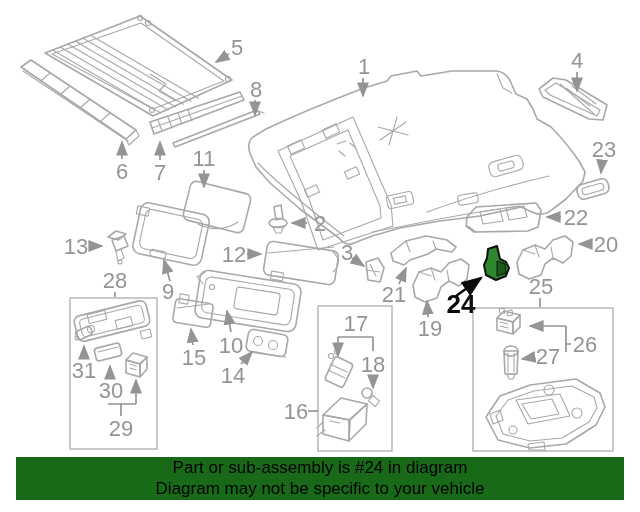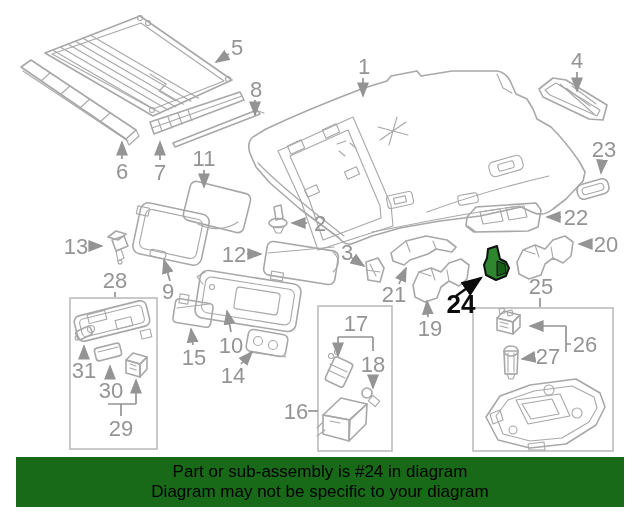--- a/index.html
+++ b/index.html
@@ -11,21 +11,21 @@
   .lnthin{fill:none;stroke:var(--line);stroke-width:1.1;stroke-linejoin:round;stroke-linecap:round;}
   .box{fill:#fff;stroke:#bcbcbc;stroke-width:1.6;}
   .arr{fill:none;stroke:var(--label);stroke-width:1.7;marker-end:url(#ah);}
   .con{fill:none;stroke:var(--label);stroke-width:1.7;}
   .arrk{fill:none;stroke:#0b0b0b;stroke-width:2.4;marker-end:url(#ahk);}
   .lbl{font:22px "Liberation Sans",sans-serif;fill:var(--label);text-anchor:middle;}
   .lbl24{font:bold 26px "Liberation Sans",sans-serif;fill:#0b0b0b;text-anchor:middle;}
   .hi{fill:var(--highlight_fill);stroke:var(--highlight_outline);stroke-width:2;stroke-linejoin:round;}
   .hishade{fill:var(--highlight_shade);stroke:var(--highlight_outline);stroke-width:1;stroke-linejoin:round;}
   
-  .banner{position:absolute;left:16px;top:457px;width:608px;height:50px;
+  .banner{position:absolute;left:16px;top:457px;width:608px;height:43px;
           display:flex;flex-direction:column;align-items:center;justify-content:center;
           line-height:1.18;font-size:17px;}
 </style>
 </head>
 <body>
 
 <div class="stage">
 <svg width="640" height="512" viewBox="0 0 640 512">
   <defs>
     <marker id="ah" markerWidth="9" markerHeight="7" refX="8" refY="3.5" orient="auto">
@@ -331,15 +331,15 @@
     <text class="lbl" x="548" y="364">27</text>
     <text class="lbl" x="115" y="288">28</text>
     <text class="lbl" x="121" y="436">29</text>
     <text class="lbl" x="111" y="398">30</text>
     <text class="lbl" x="84" y="378">31</text>
   </g>
 </svg>
 
   <div class="banner" style="background: rgb(24, 106, 24); color: rgb(0, 0, 0);">
     <div>Part or sub-assembly is #24 in diagram</div>
-    <div>Diagram may not be specific to your diagram</div>
+    <div>Diagram may not be specific to your vehicle</div>
   </div>
 </div>
 
 </body></html>

